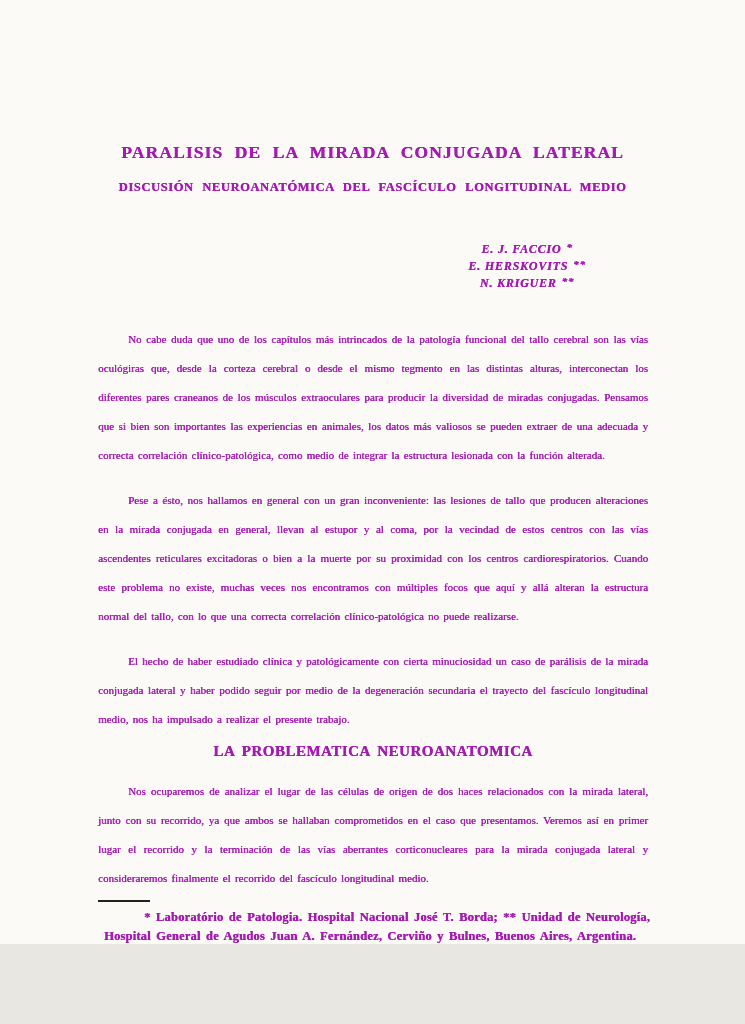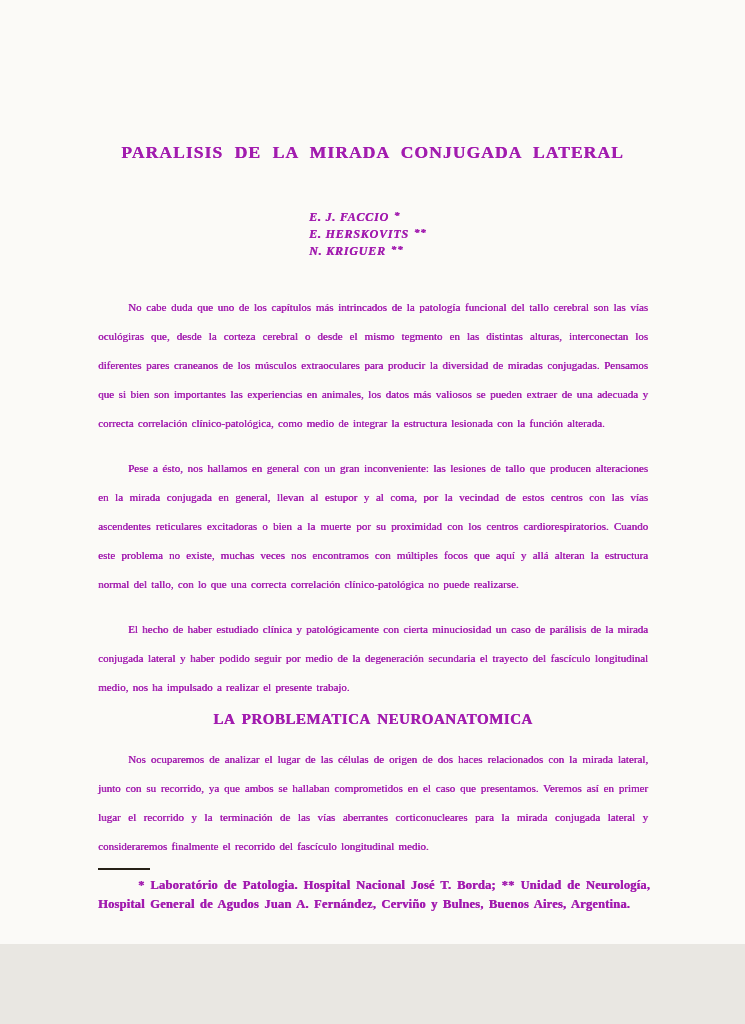--- a/index.html
+++ b/index.html
@@ -27,20 +27,21 @@
     margin-top: 16px;
     font-size: 12.5px; line-height: 16px; font-weight: 700;
     letter-spacing: 0.6px; word-spacing: 5px;
     text-align: center;
   }
   .authors {
     margin: 46px 0 0 309px;
     font-size: 12px; line-height: 17px;
     font-weight: 700; font-style: italic;
     letter-spacing: 0.8px;
+    text-align: center;
   }
   .author-marker { margin-left: 5px; position: relative; top: -2px; font-size: 11px; }
   .main-text { margin: 33px 97px 0 98px; }
   .body-par {
     margin: 16px 0 7px 0;
     font-size: 11px; line-height: 29px;
     text-align: justify;
     text-indent: 30px;
     word-spacing: 1.5px;
   }
@@ -49,21 +50,21 @@
     font-size: 15px; line-height: 20px; font-weight: 700;
     letter-spacing: 0.5px; word-spacing: 3px;
     text-align: center;
   }
   .footer-block { margin: 4px 95px 0 98px; }
   .footnote-rule {
     width: 52px; height: 0;
     border-top: 2px solid #262017;
   }
   .footnote {
-    margin: 6px 0 0 0;
+    margin: 6px 0 0 6px;
     font-size: 12.5px; line-height: 19px; font-weight: 700;
     text-align: justify;
     text-indent: 40px;
     word-spacing: 2px;
     letter-spacing: 0.2px;
   }
   
   .scan-speck {
     position: absolute;
     left: 64px; top: 957px;
@@ -74,20 +75,21 @@
 </style>
 </head>
 <body>
 
 <div class="page">
 
   <header class="title-block">
     <h1 class="paper-title">
       <span class="tl">PARALISIS DE LA MIRADA CONJUGADA LATERAL</span>
     </h1>
+    <div class="paper-subtitle">DISCUSIÓN NEUROANATÓMICA DEL FASCÍCULO LONGITUDINAL MEDIO</div>
   </header>
 
   <div class="authors">
     <div class="author"><span>E. J. FACCIO</span><span class="author-marker">*</span></div>
     <div class="author"><span>E. HERSKOVITS</span><span class="author-marker">**</span></div>
     <div class="author"><span>N. KRIGUER</span><span class="author-marker">**</span></div>
   </div>
 
   <main class="main-text">
     <p class="body-par">No cabe duda que uno de los capítulos más intrincados de la patología funcional del tallo cerebral son las vías oculógiras que, desde la corteza cerebral o desde el mismo tegmento en las distintas alturas, interconectan los diferentes pares craneanos de los músculos extraoculares para producir la diversidad de miradas conjugadas. Pensamos que si bien son importantes las experiencias en animales, los datos más valiosos se pueden extraer de una adecuada y correcta correlación clínico-patológica, como medio de integrar la estructura lesionada con la función alterada.</p>

